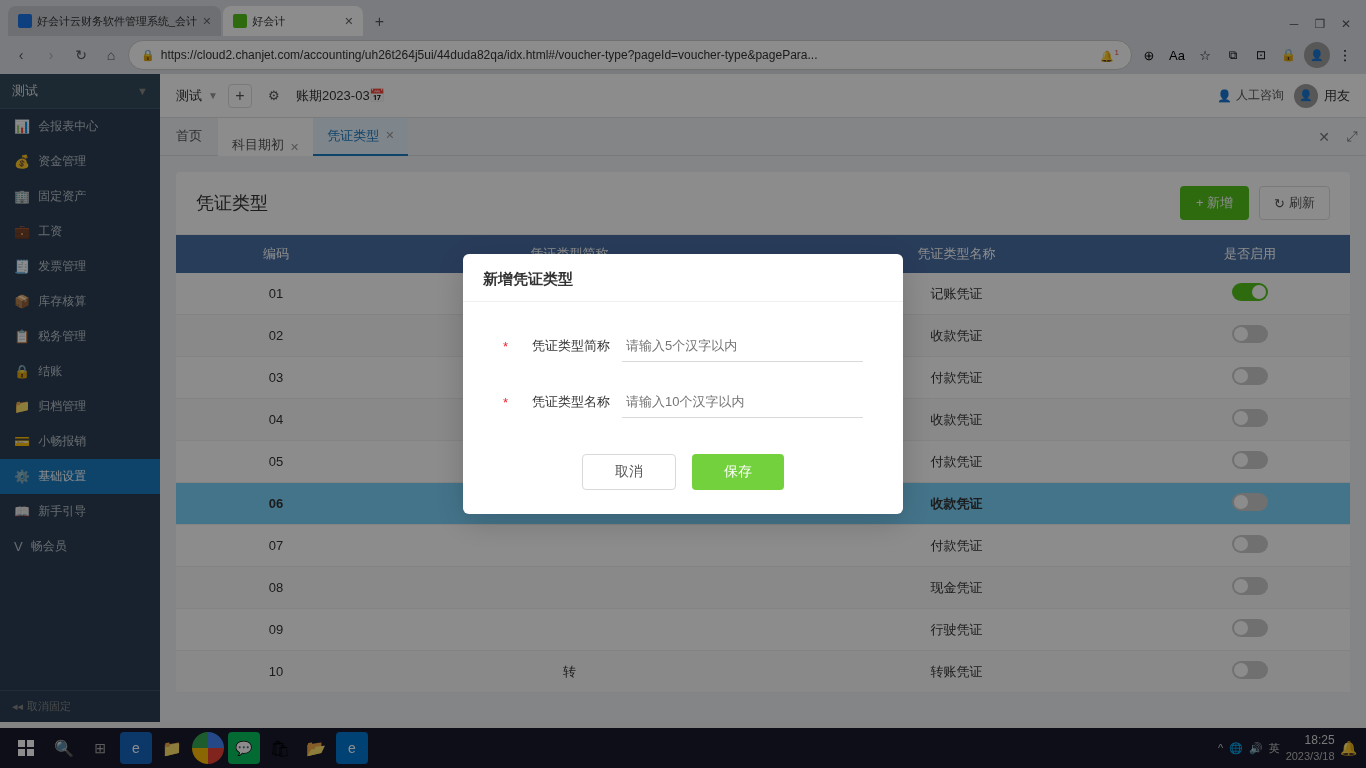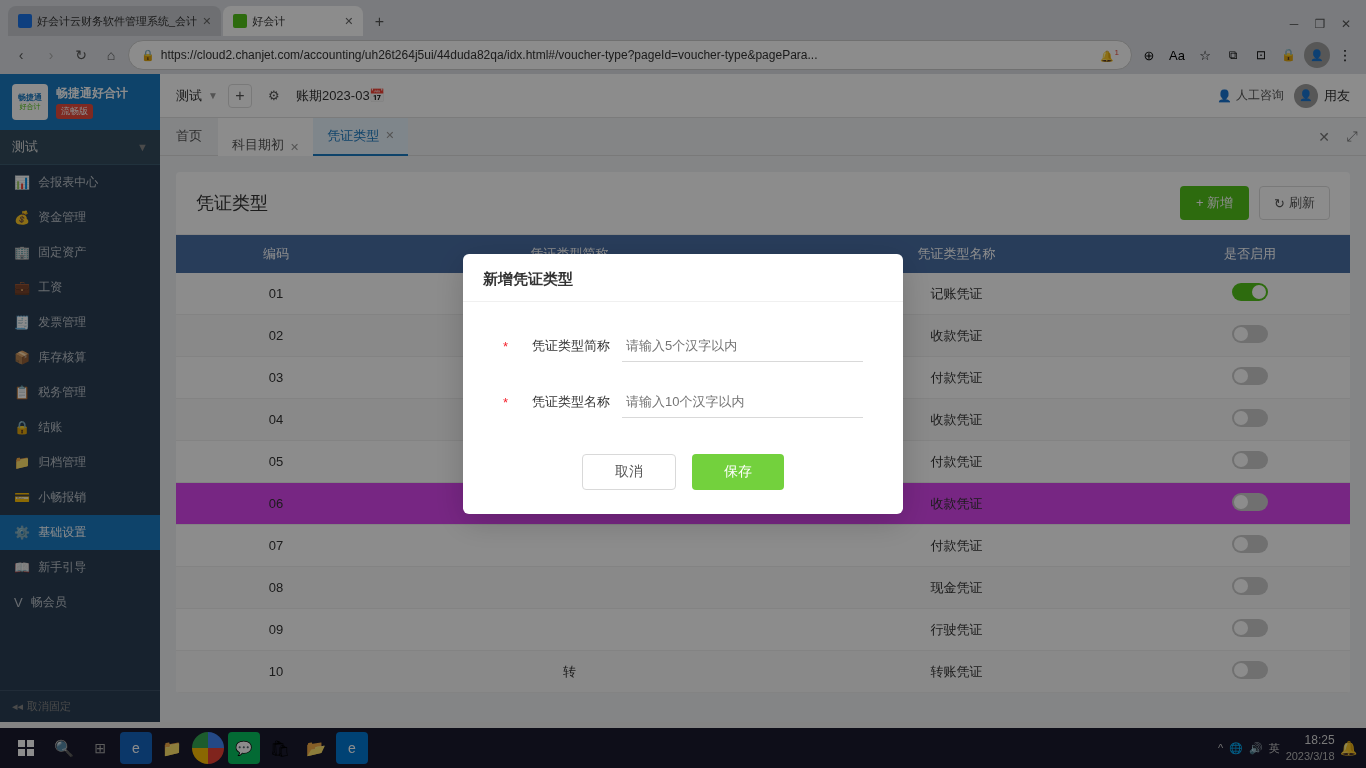--- a/index.html
+++ b/index.html
@@ -46,30 +46,20 @@
       <div style="width:26px;height:26px;border-radius:50%;background:#9e9e9e;display:flex;align-items:center;justify-content:center;color:#fff;font-size:11px;cursor:pointer;">👤</div>
       <div style="width:26px;height:26px;display:flex;align-items:center;justify-content:center;font-size:14px;cursor:pointer;">⋮</div>
     </div>
   </div>
 </div>
 
 <div style="display:flex;height:648px;">
 
   <div style="width:160px;background:#2a3f54;display:flex;flex-direction:column;height:100%;position:relative;">
 
-    <div style="background:#1a7ac2;padding:10px 12px;display:flex;align-items:center;gap:8px;">
-      <div style="width:36px;height:36px;background:#fff;border-radius:4px;display:flex;flex-direction:column;align-items:center;justify-content:center;">
-        <span style="color:#1a7ac2;font-size:8px;font-weight:bold;line-height:1.2;">畅捷通</span>
-        <span style="color:#52c41a;font-size:7px;line-height:1.2;">好合计</span>
-      </div>
-      <div style="display:flex;flex-direction:column;">
-        <span style="color:#fff;font-size:12px;font-weight:bold;">畅捷通好合计</span>
-        <span style="background:#e74c3c;color:#fff;font-size:9px;padding:1px 5px;border-radius:3px;margin-top:2px;width:fit-content;">流畅版</span>
-      </div>
-    </div>
 
     <div style="display:flex;align-items:center;background:#344c5e;padding:8px 12px;color:#bcc;font-size:13px;gap:4px;cursor:pointer;border-bottom:1px solid #3d5c70;">
       <span style="flex:1;color:#ddd;">测试</span>
       <span style="color:#888;font-size:11px;">▼</span>
     </div>
 
     <div style="flex:1;overflow-y:auto;overflow-x:hidden;">
       <div style="display:flex;align-items:center;gap:8px;padding:9px 14px;color:#bdc3cb;cursor:pointer;">
         <span style="font-size:13px;">📊</span>
         <span style="font-size:12px;">会报表中心</span>
@@ -229,21 +219,21 @@
                   </div></td>
               </tr>
               <tr style="border-bottom: 1px solid rgb(238, 238, 238); background: rgb(255, 255, 255);">
                 <td style="padding: 10px 20px; text-align: center; color: rgb(51, 51, 51); font-size: 13px;">05</td>
                 <td style="padding: 10px 20px; text-align: center; color: rgb(51, 51, 51); font-size: 13px;"></td>
                 <td style="padding: 10px 20px; text-align: center; color: rgb(51, 51, 51); font-size: 13px;">付款凭证</td>
                 <td style="padding: 10px 20px; text-align: center;"><div style="width: 36px; height: 18px; border-radius: 9px; display: inline-flex; align-items: center; position: relative; cursor: pointer; background: rgb(204, 204, 204);">
                     <div style="width: 14px; height: 14px; background: rgb(255, 255, 255); border-radius: 50%; position: absolute; top: 2px; left: 2px;"></div>
                   </div></td>
               </tr>
-              <tr style="border-bottom: 1px solid rgb(238, 238, 238); background: #d946ef;">
+              <tr style="border-bottom: 1px solid rgb(238, 238, 238); background: #7dd3fc; font-weight: bold;">
                 <td style="padding: 10px 20px; text-align: center; color: rgb(51, 51, 51); font-size: 13px;">06</td>
                 <td style="padding: 10px 20px; text-align: center; color: rgb(51, 51, 51); font-size: 13px;"></td>
                 <td style="padding: 10px 20px; text-align: center; color: rgb(51, 51, 51); font-size: 13px;">收款凭证</td>
                 <td style="padding: 10px 20px; text-align: center;"><div style="width: 36px; height: 18px; border-radius: 9px; display: inline-flex; align-items: center; position: relative; cursor: pointer; background: rgb(204, 204, 204);">
                     <div style="width: 14px; height: 14px; background: rgb(255, 255, 255); border-radius: 50%; position: absolute; top: 2px; left: 2px;"></div>
                   </div></td>
               </tr>
               <tr style="border-bottom: 1px solid rgb(238, 238, 238); background: rgb(255, 255, 255);">
                 <td style="padding: 10px 20px; text-align: center; color: rgb(51, 51, 51); font-size: 13px;">07</td>
                 <td style="padding: 10px 20px; text-align: center; color: rgb(51, 51, 51); font-size: 13px;"></td>

